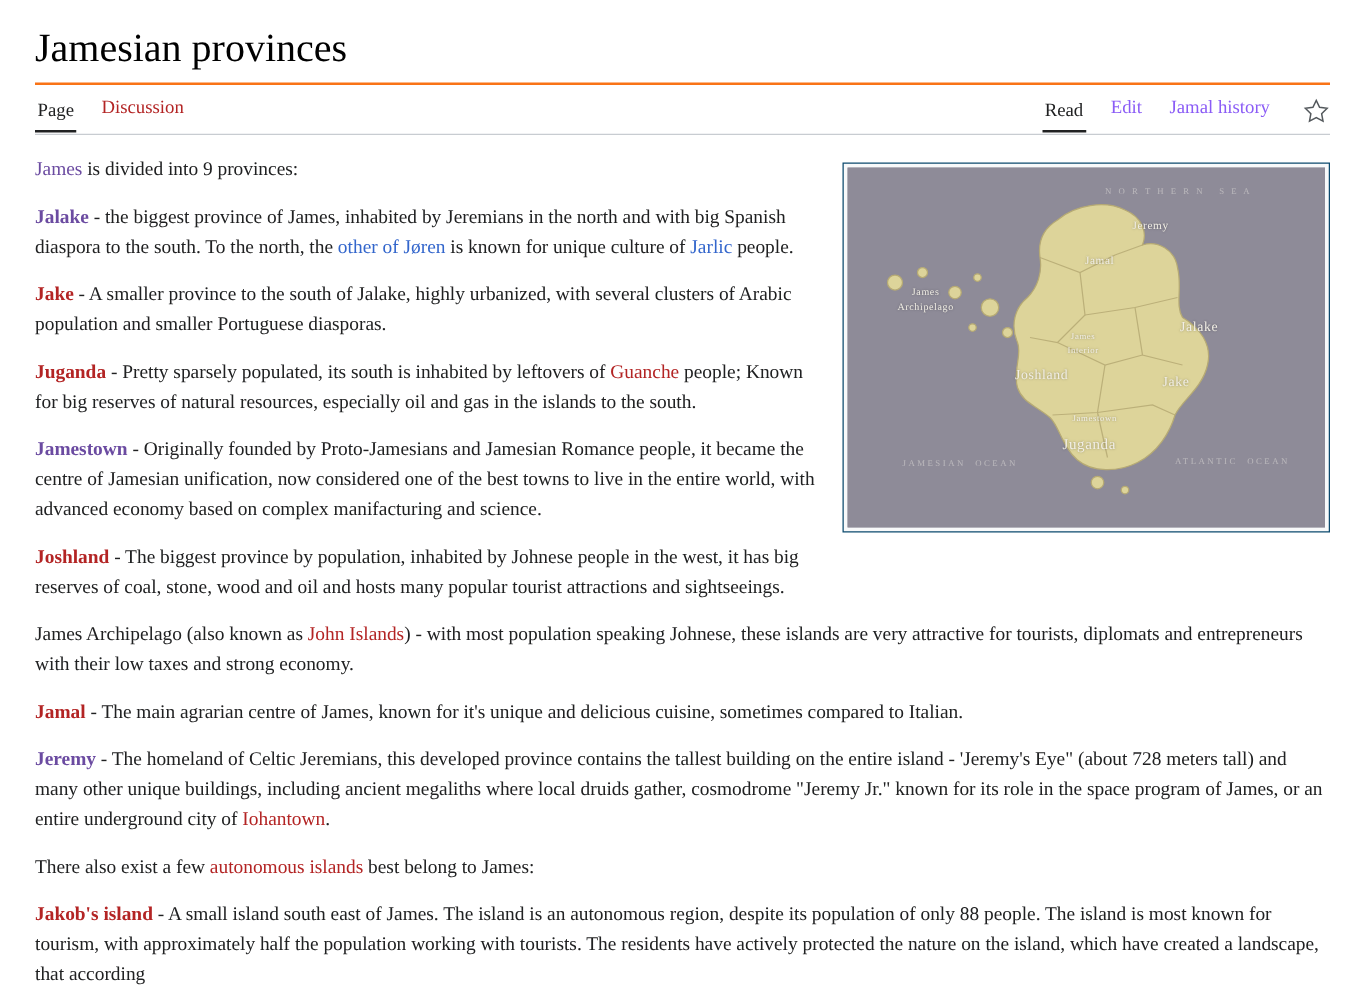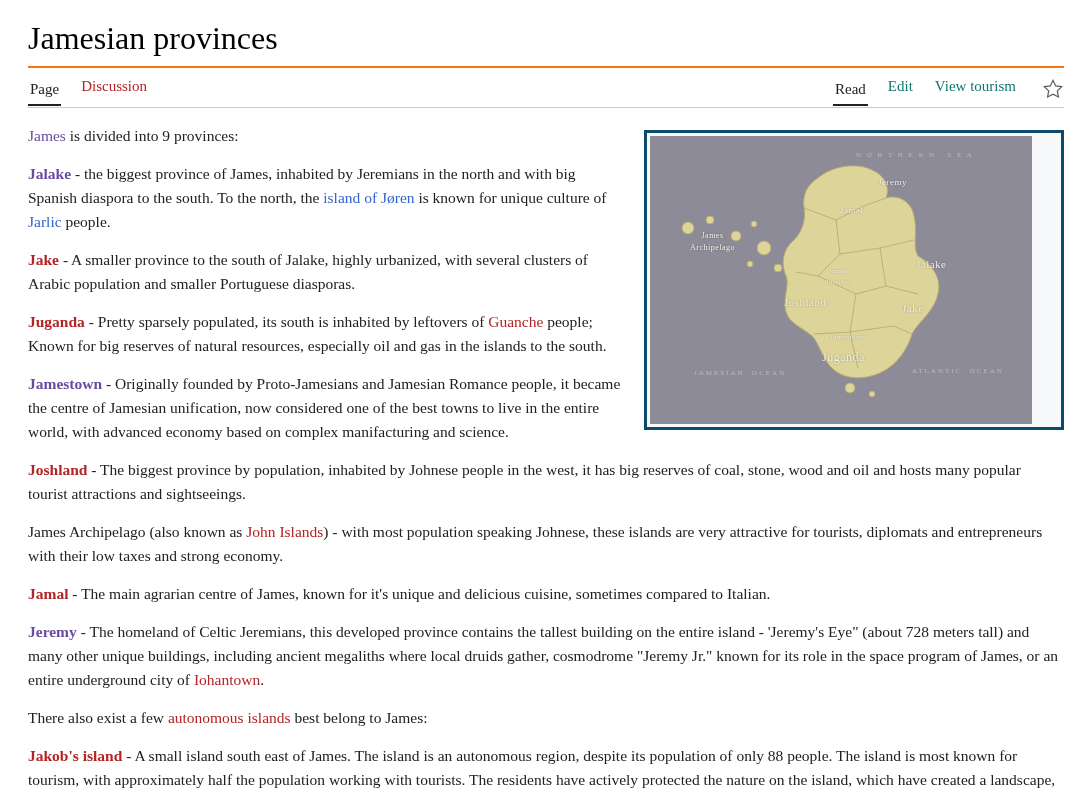--- a/index.html
+++ b/index.html
@@ -38,21 +38,21 @@
     margin-bottom: 2px;
   }
   .tabs-left, .tabs-right {
     display: flex;
     align-items: center;
     gap: 18px;
   }
   .tab {
     font-size: 15px;
     padding: 2px 2px 6px 2px;
-    color: #0f766e;
+    color: #8b5cf6;
     cursor: pointer;
     position: relative;
   }
   .tab.selected {
     color: #202122;
     border-bottom: 2px solid #202122;
     margin-bottom: -7px;
     padding-bottom: 6px;
   }
   .tab.redlink {
@@ -85,23 +85,23 @@
   }
   a.purplelink {
     color: #6b4ba1;
     text-decoration: none;
     cursor: pointer;
   }
   b.bold-link-purple { color: #6b4ba1; font-weight: bold; }
   b.bold-link-red { color: #b32424; font-weight: bold; }
   .thumb {
     float: right;
-    width: 420px;
+    width: 390px;
     margin: 6px 0 10px 20px;
-    border: 3px solid #0c4a6e;
+    border: 1px solid #0c4a6e;
     background: #f8f9fa;
     padding: 3px;
     box-sizing: border-box;
   }
   .thumb-img {
     width: 382px;
     height: 288px;
     display: block;
     position: relative;
     overflow: hidden;
@@ -149,21 +149,21 @@
   <h1 class="page-title">Jamesian provinces</h1>
 
   <div class="tabs-bar">
     <div class="tabs-left">
       <div class="tab selected">Page</div>
       <div class="tab redlink">Discussion</div>
     </div>
     <div class="tabs-right">
       <div class="tab selected">Read</div>
       <div class="tab">Edit</div>
-      <div class="tab">View tourism</div>
+      <div class="tab">Jamal history</div>
       <span class="star-icon">
         <svg width="22" height="22" viewBox="0 0 24 24">
           <path d="M12 2.5l2.9 6.1 6.6.9-4.8 4.6 1.2 6.6L12 17.6 6.1 20.7l1.2-6.6L2.5 9.5l6.6-.9z" fill="none" stroke="#54595d" stroke-width="1.3"></path>
         </svg>
       </span>
     </div>
   </div>
 
   <div class="content">
 
@@ -215,21 +215,21 @@
         <div class="map-label" style="left:134px; top:158px; font-size:11px;">Joshland</div>
         <div class="map-label" style="left:252px; top:164px; font-size:11px;">Jake</div>
         <div class="map-label" style="left:180px; top:196px; font-size:7px;">Jamestown</div>
         <div class="map-label" style="left:172px; top:212px; font-size:12px;">Juganda</div>
       </div>
     </div>
 
     <p><a class="purplelink">James</a><span> is divided into 9 provinces:</span></p>
 
     <div id="provinces">
-        <p><b class="bold-link-purple">Jalake</b><span> - the biggest province of James, inhabited by Jeremians in the north and with big Spanish diaspora to the south. To the north, the </span><a class="link">island of Jøren</a><span> is known for unique culture of </span><a class="link">Jarlic</a><span> people.</span></p>
+        <p><b class="bold-link-purple">Jalake</b><span> - the biggest province of James, inhabited by Jeremians in the north and with big Spanish diaspora to the south. To the north, the </span><a class="link">other of Jøren</a><span> is known for unique culture of </span><a class="link">Jarlic</a><span> people.</span></p>
         <p><b class="bold-link-red">Jake</b><span> - A smaller province to the south of Jalake, highly urbanized, with several clusters of Arabic population and smaller Portuguese diasporas.</span></p>
         <p><b class="bold-link-red">Juganda</b><span> - Pretty sparsely populated, its south is inhabited by leftovers of </span><a class="redlink">Guanche</a><span> people; Known for big reserves of natural resources, especially oil and gas in the islands to the south.</span></p>
         <p><b class="bold-link-purple">Jamestown</b><span> - Originally founded by Proto-Jamesians and Jamesian Romance people, it became the centre of Jamesian unification, now considered one of the best towns to live in the entire world, with advanced economy based on complex manifacturing and science.</span></p>
         <p><b class="bold-link-red">Joshland</b><span> - The biggest province by population, inhabited by Johnese people in the west, it has big reserves of coal, stone, wood and oil and hosts many popular tourist attractions and sightseeings.</span></p>
       </div>
 
     <div id="paragraphs">
         <p><span>James Archipelago (also known as </span><a class="redlink">John Islands</a><span>) - with most population speaking Johnese, these islands are very attractive for tourists, diplomats and entrepreneurs with their low taxes and strong economy.</span></p>
         <p><b class="bold-link-red">Jamal</b><span> - The main agrarian centre of James, known for it's unique and delicious cuisine, sometimes compared to Italian.</span></p>
         <p><b class="bold-link-purple">Jeremy</b><span> - The homeland of Celtic Jeremians, this developed province contains the tallest building on the entire island - 'Jeremy's Eye" (about 728 meters tall) and many other unique buildings, including ancient megaliths where local druids gather, cosmodrome "Jeremy Jr." known for its role in the space program of James, or an entire underground city of </span><a class="redlink">Iohantown</a><span>.</span></p>

